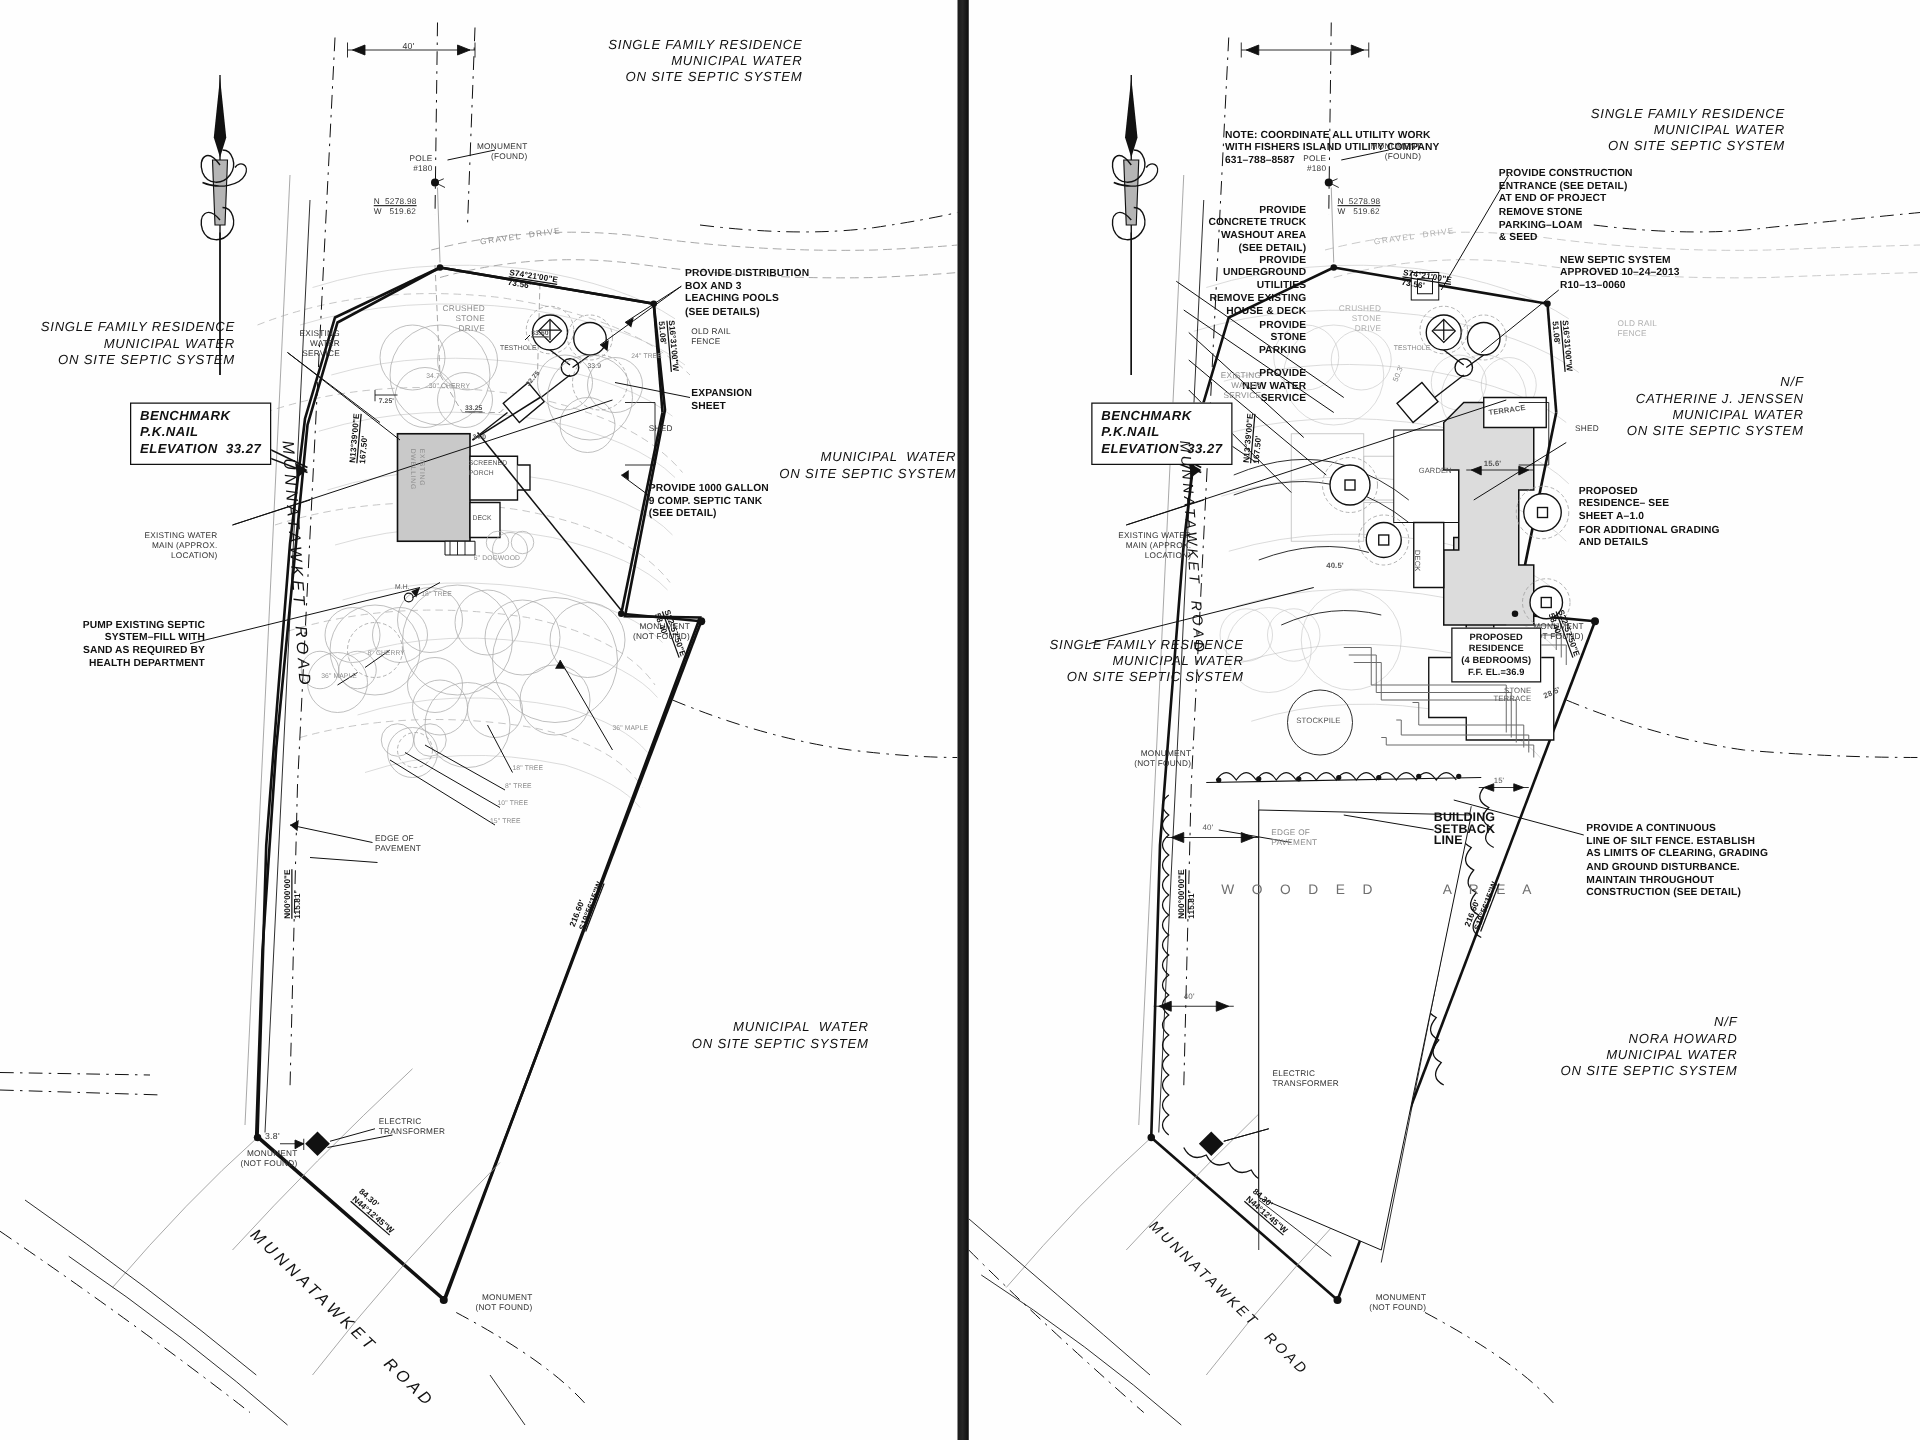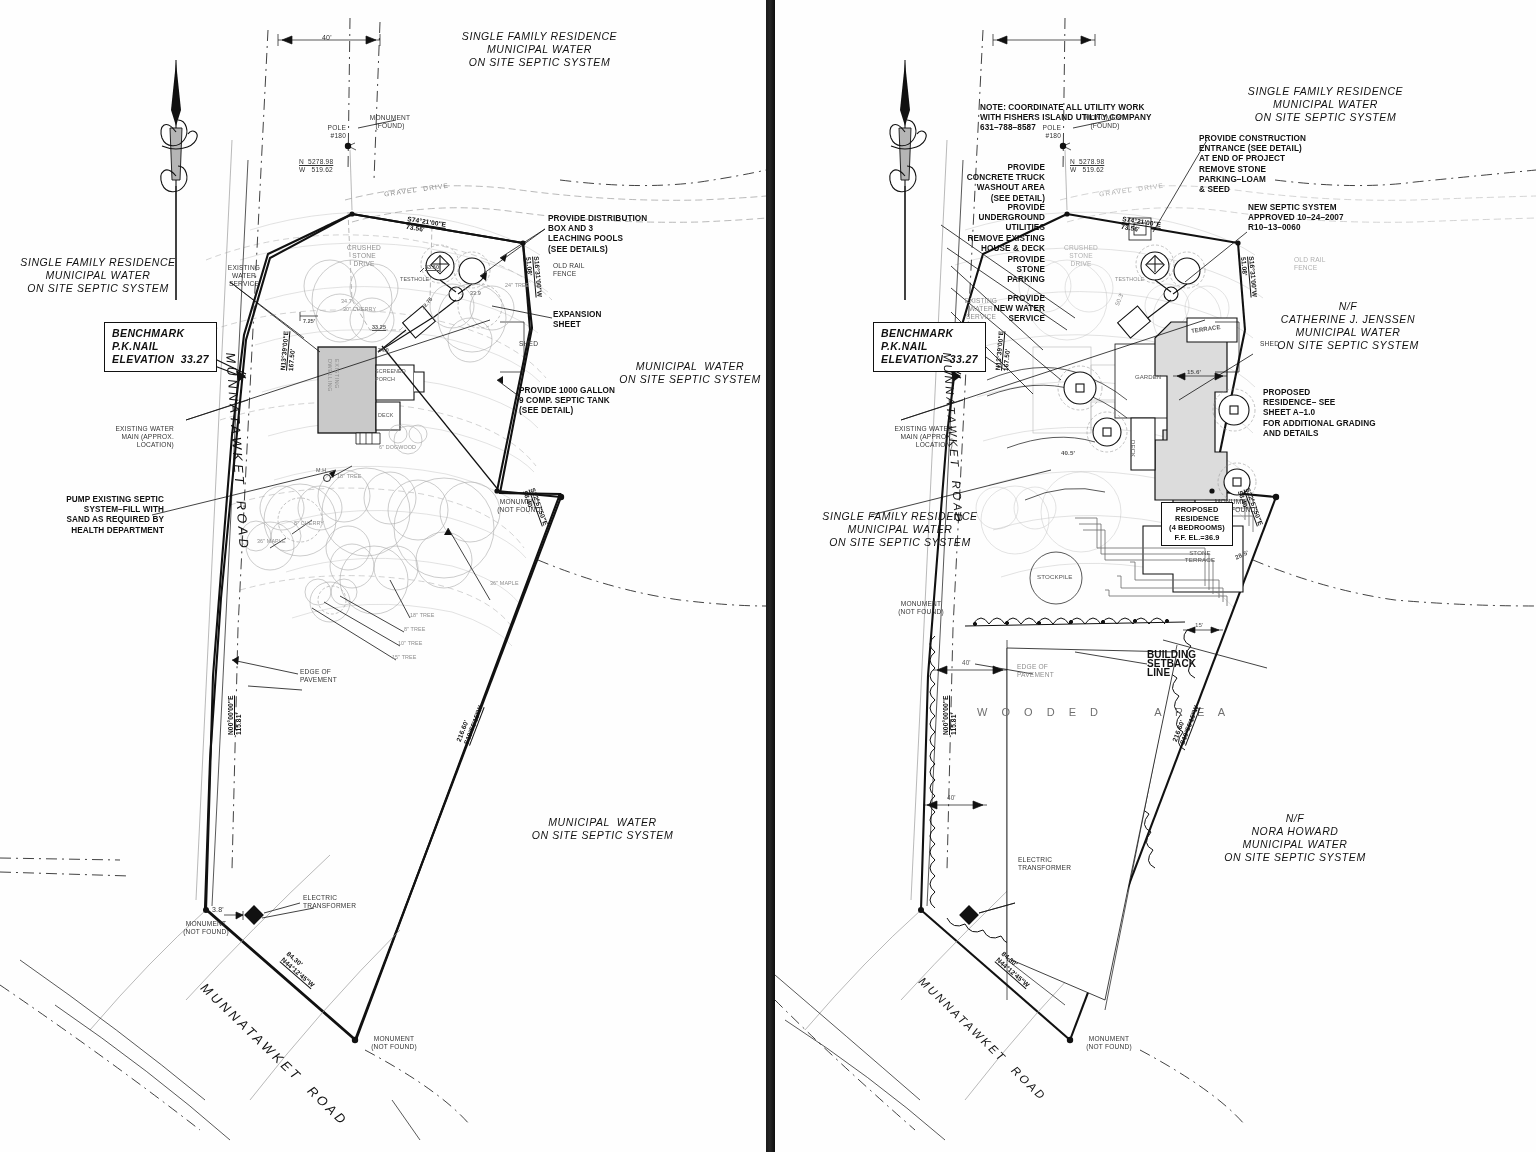--- a/index.html
+++ b/index.html
@@ -16,21 +16,21 @@
   
   .t{position:absolute;white-space:pre;color:#111;}
   .note-italic{font-family:"Liberation Sans",sans-serif;font-style:italic;
      font-size:10.5px;letter-spacing:.6px;line-height:13px;text-align:center;}
   .note-bold{font-family:"Liberation Sans",sans-serif;font-weight:bold;
      font-size:8.2px;letter-spacing:.1px;line-height:10.2px;}
   .note-tiny{font-family:"Liberation Sans",sans-serif;font-size:6.6px;
      letter-spacing:.2px;line-height:8.2px;color:#333;}
   .note-micro{font-family:"Liberation Sans",sans-serif;font-size:5.4px;
      letter-spacing:.1px;line-height:6.6px;color:#555;}
-  .ctr{text-align:center;}
+  .ctr{text-align:right;}
   .rgt{text-align:right;}
   .faint{color:#8d8d8d;}
   .faint2{color:#b0b0b0;}
 
   
   .bm-box{position:absolute;border:1.6px solid #111;background:#fff;
      padding:4px 7px 5px 7px;box-shadow:0 0 0 1px #fff inset;}
   .bm-box div{font-style:italic;font-weight:bold;font-size:10.5px;
      letter-spacing:.4px;line-height:13px;color:#111;white-space:pre;}
 
@@ -693,27 +693,33 @@
   <div class="t note-bold rgt" style="left:182px;top:294px;width:88px;">PROVIDE
 NEW WATER
 SERVICE</div>
   <div class="t note-bold" style="left:424px;top:134px;">PROVIDE CONSTRUCTION
 ENTRANCE (SEE DETAIL)
 AT END OF PROJECT
 REMOVE STONE
 PARKING–LOAM
 &amp; SEED</div>
   <div class="t note-bold" style="left:473px;top:203px;">NEW SEPTIC SYSTEM
-APPROVED 10–24–2007
+APPROVED 10–24–2013
 R10–13–0060</div>
   <div class="t note-bold" style="left:488px;top:388px;">PROPOSED
 RESIDENCE– SEE
 SHEET A–1.0
 FOR ADDITIONAL GRADING
 AND DETAILS</div>
+  <div class="t note-bold" style="left:494px;top:658px;">PROVIDE A CONTINUOUS
+LINE OF SILT FENCE. ESTABLISH
+AS LIMITS OF CLEARING, GRADING
+AND GROUND DISTURBANCE.
+MAINTAIN THROUGHOUT
+CONSTRUCTION (SEE DETAIL)</div>
   <div class="t note-bold" style="left:372px;top:650px;font-size:10px;line-height:9px;">BUILDING
 SETBACK
 LINE</div>
 
   <div class="t note-tiny ctr" style="left:298px;top:114px;width:64px;">MONUMENT
 (FOUND)</div>
   <div class="t note-tiny rgt" style="left:246px;top:124px;width:40px;">POLE
 #180</div>
   <div class="t note-tiny" style="left:295px;top:158px;"><span style="text-decoration:underline;">N  5278.98</span><br>W   519.62</div>
   <div class="t note-tiny ctr faint" style="left:178px;top:297px;width:56px;">EXISTING

